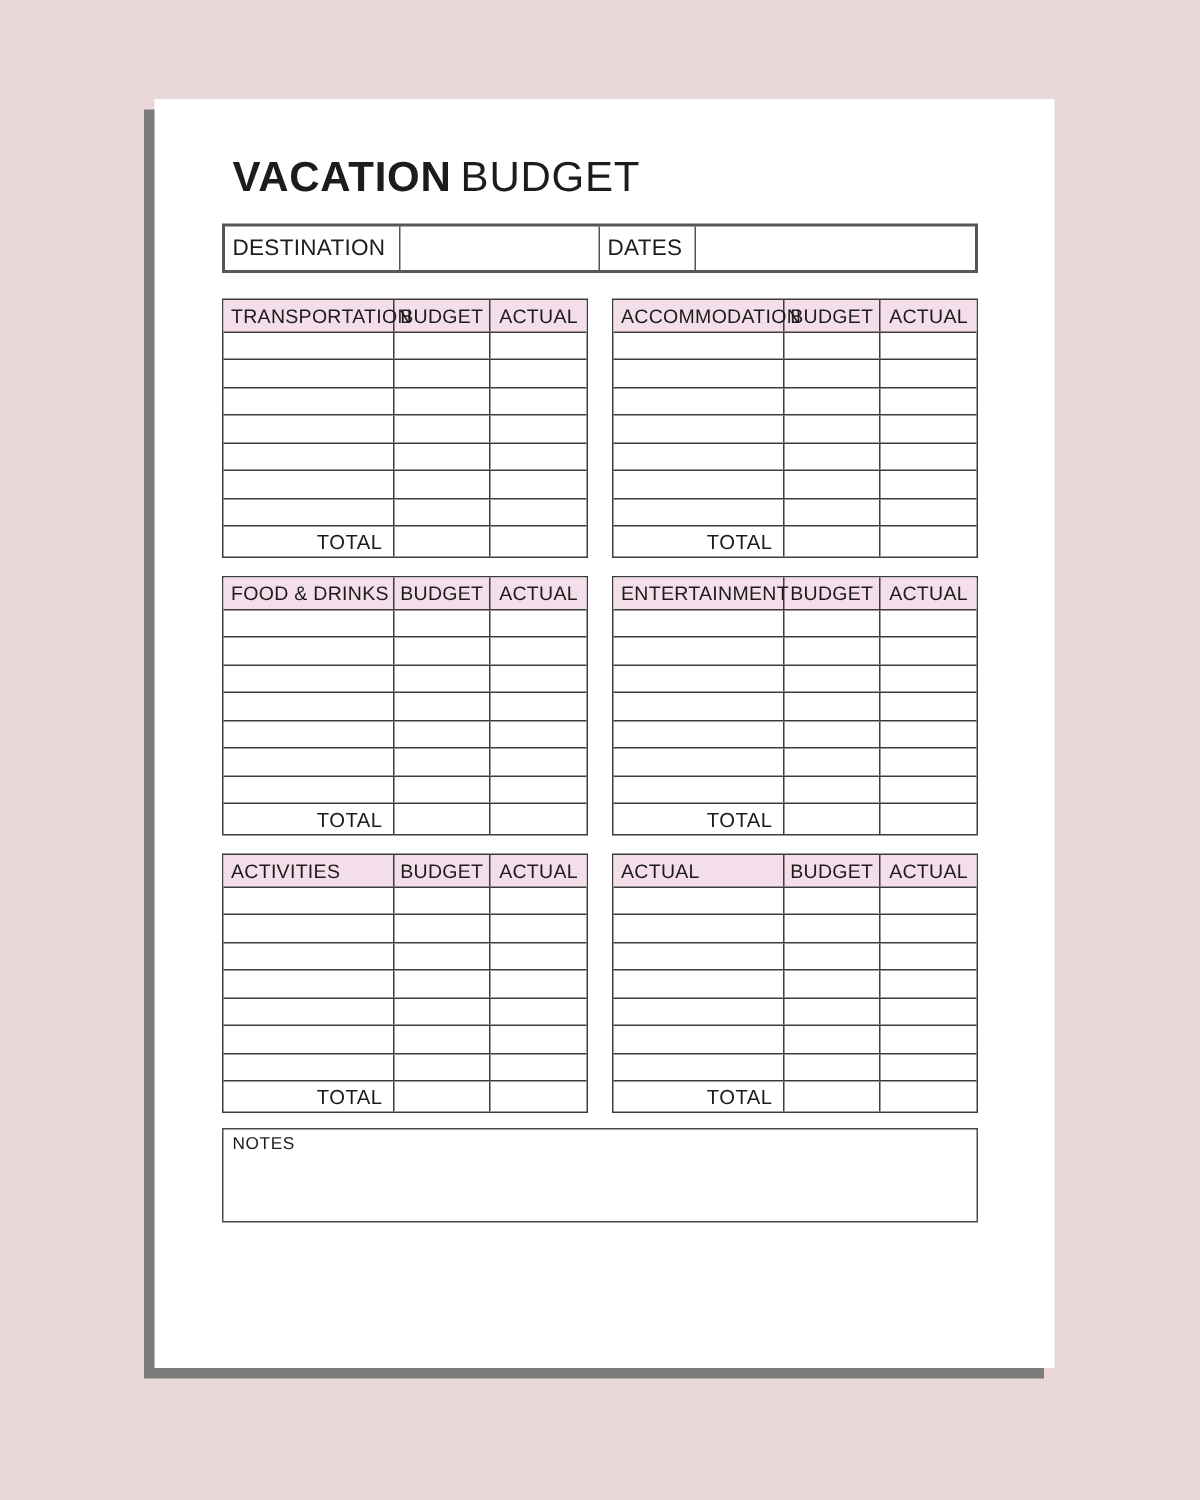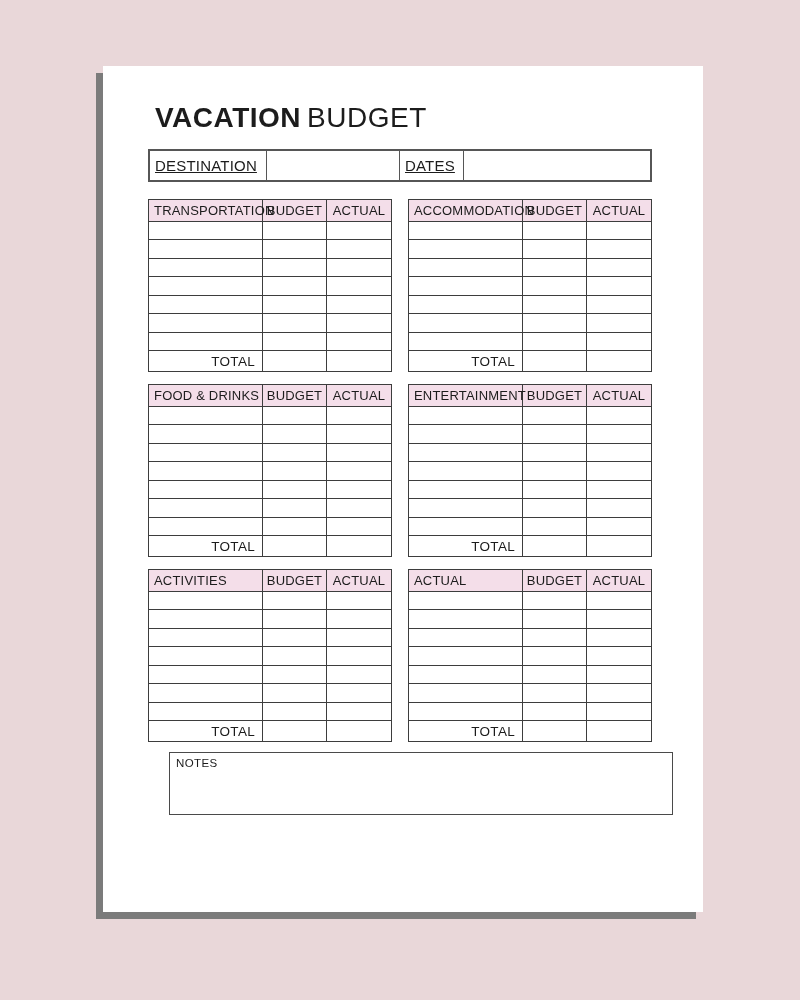--- a/index.html
+++ b/index.html
@@ -47,21 +47,21 @@
     width:504px;
   }
   .srow{display:flex;height:29px;align-items:stretch;}
   .srow + .srow{border-top:1.5px solid var(--border-gray);}
   .scell{
     display:flex;align-items:center;
     font-size:15px;
     padding-left:5px;
     letter-spacing:0.2px;
   }
-  .scell.bordered{border-right:1.5px solid var(--border-gray);text-decoration:underline;}
+  .scell.bordered{border-right:1.5px solid var(--border-gray);}
   .w-lab1{width:117px;}
   .w-val1{width:133px;}
   .w-dates{width:64px;text-align:center;}
   .w-lab2b{width:114px;}
   .grow{flex:1;}
 
   
   .cat-grid{
     margin-top:17px;
     display:grid;
@@ -108,21 +108,20 @@
     letter-spacing:0.3px;
   }
 
   
   .notes{
     margin-top:10px;
     width:504px;
     height:63px;
     border:1.5px solid #4a4a4a;
     padding:4px 0 0 6px;
-    margin-left:21px;
   }
   .notes-label{
     font-size:11.5px;
     letter-spacing:0.4px;
   }
 </style>
 </head>
 <body>
 
 <div class="page">

